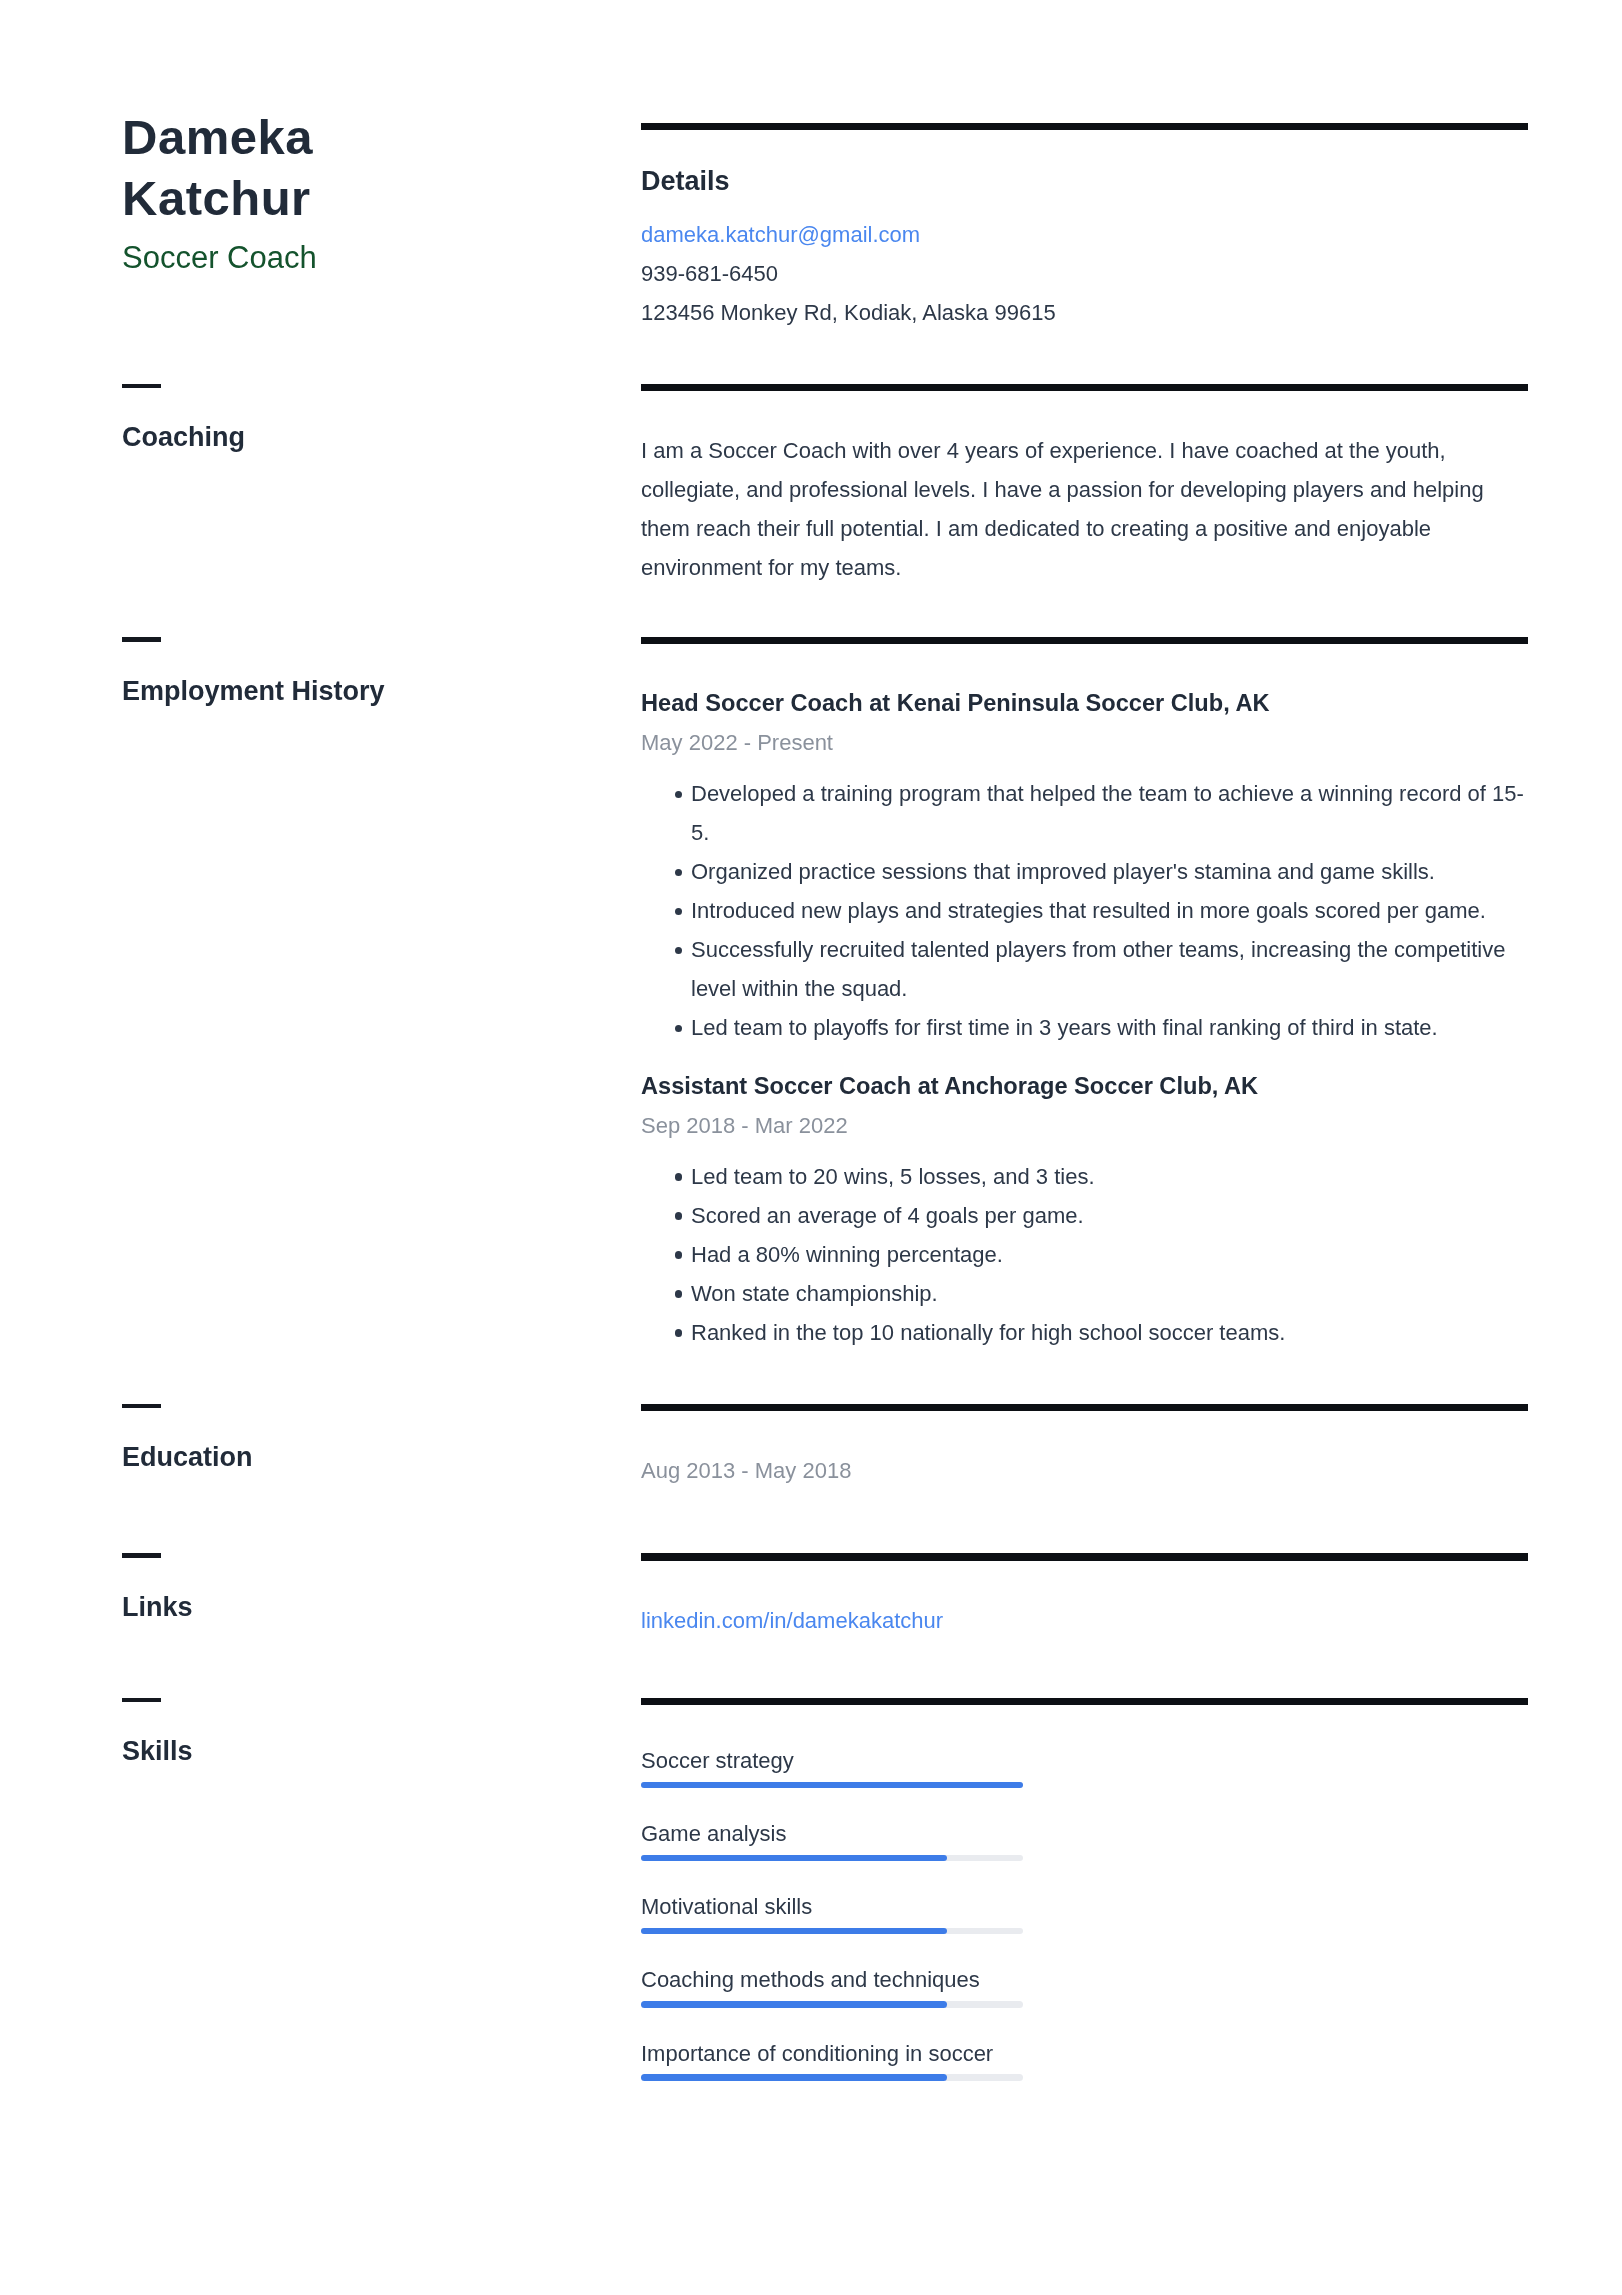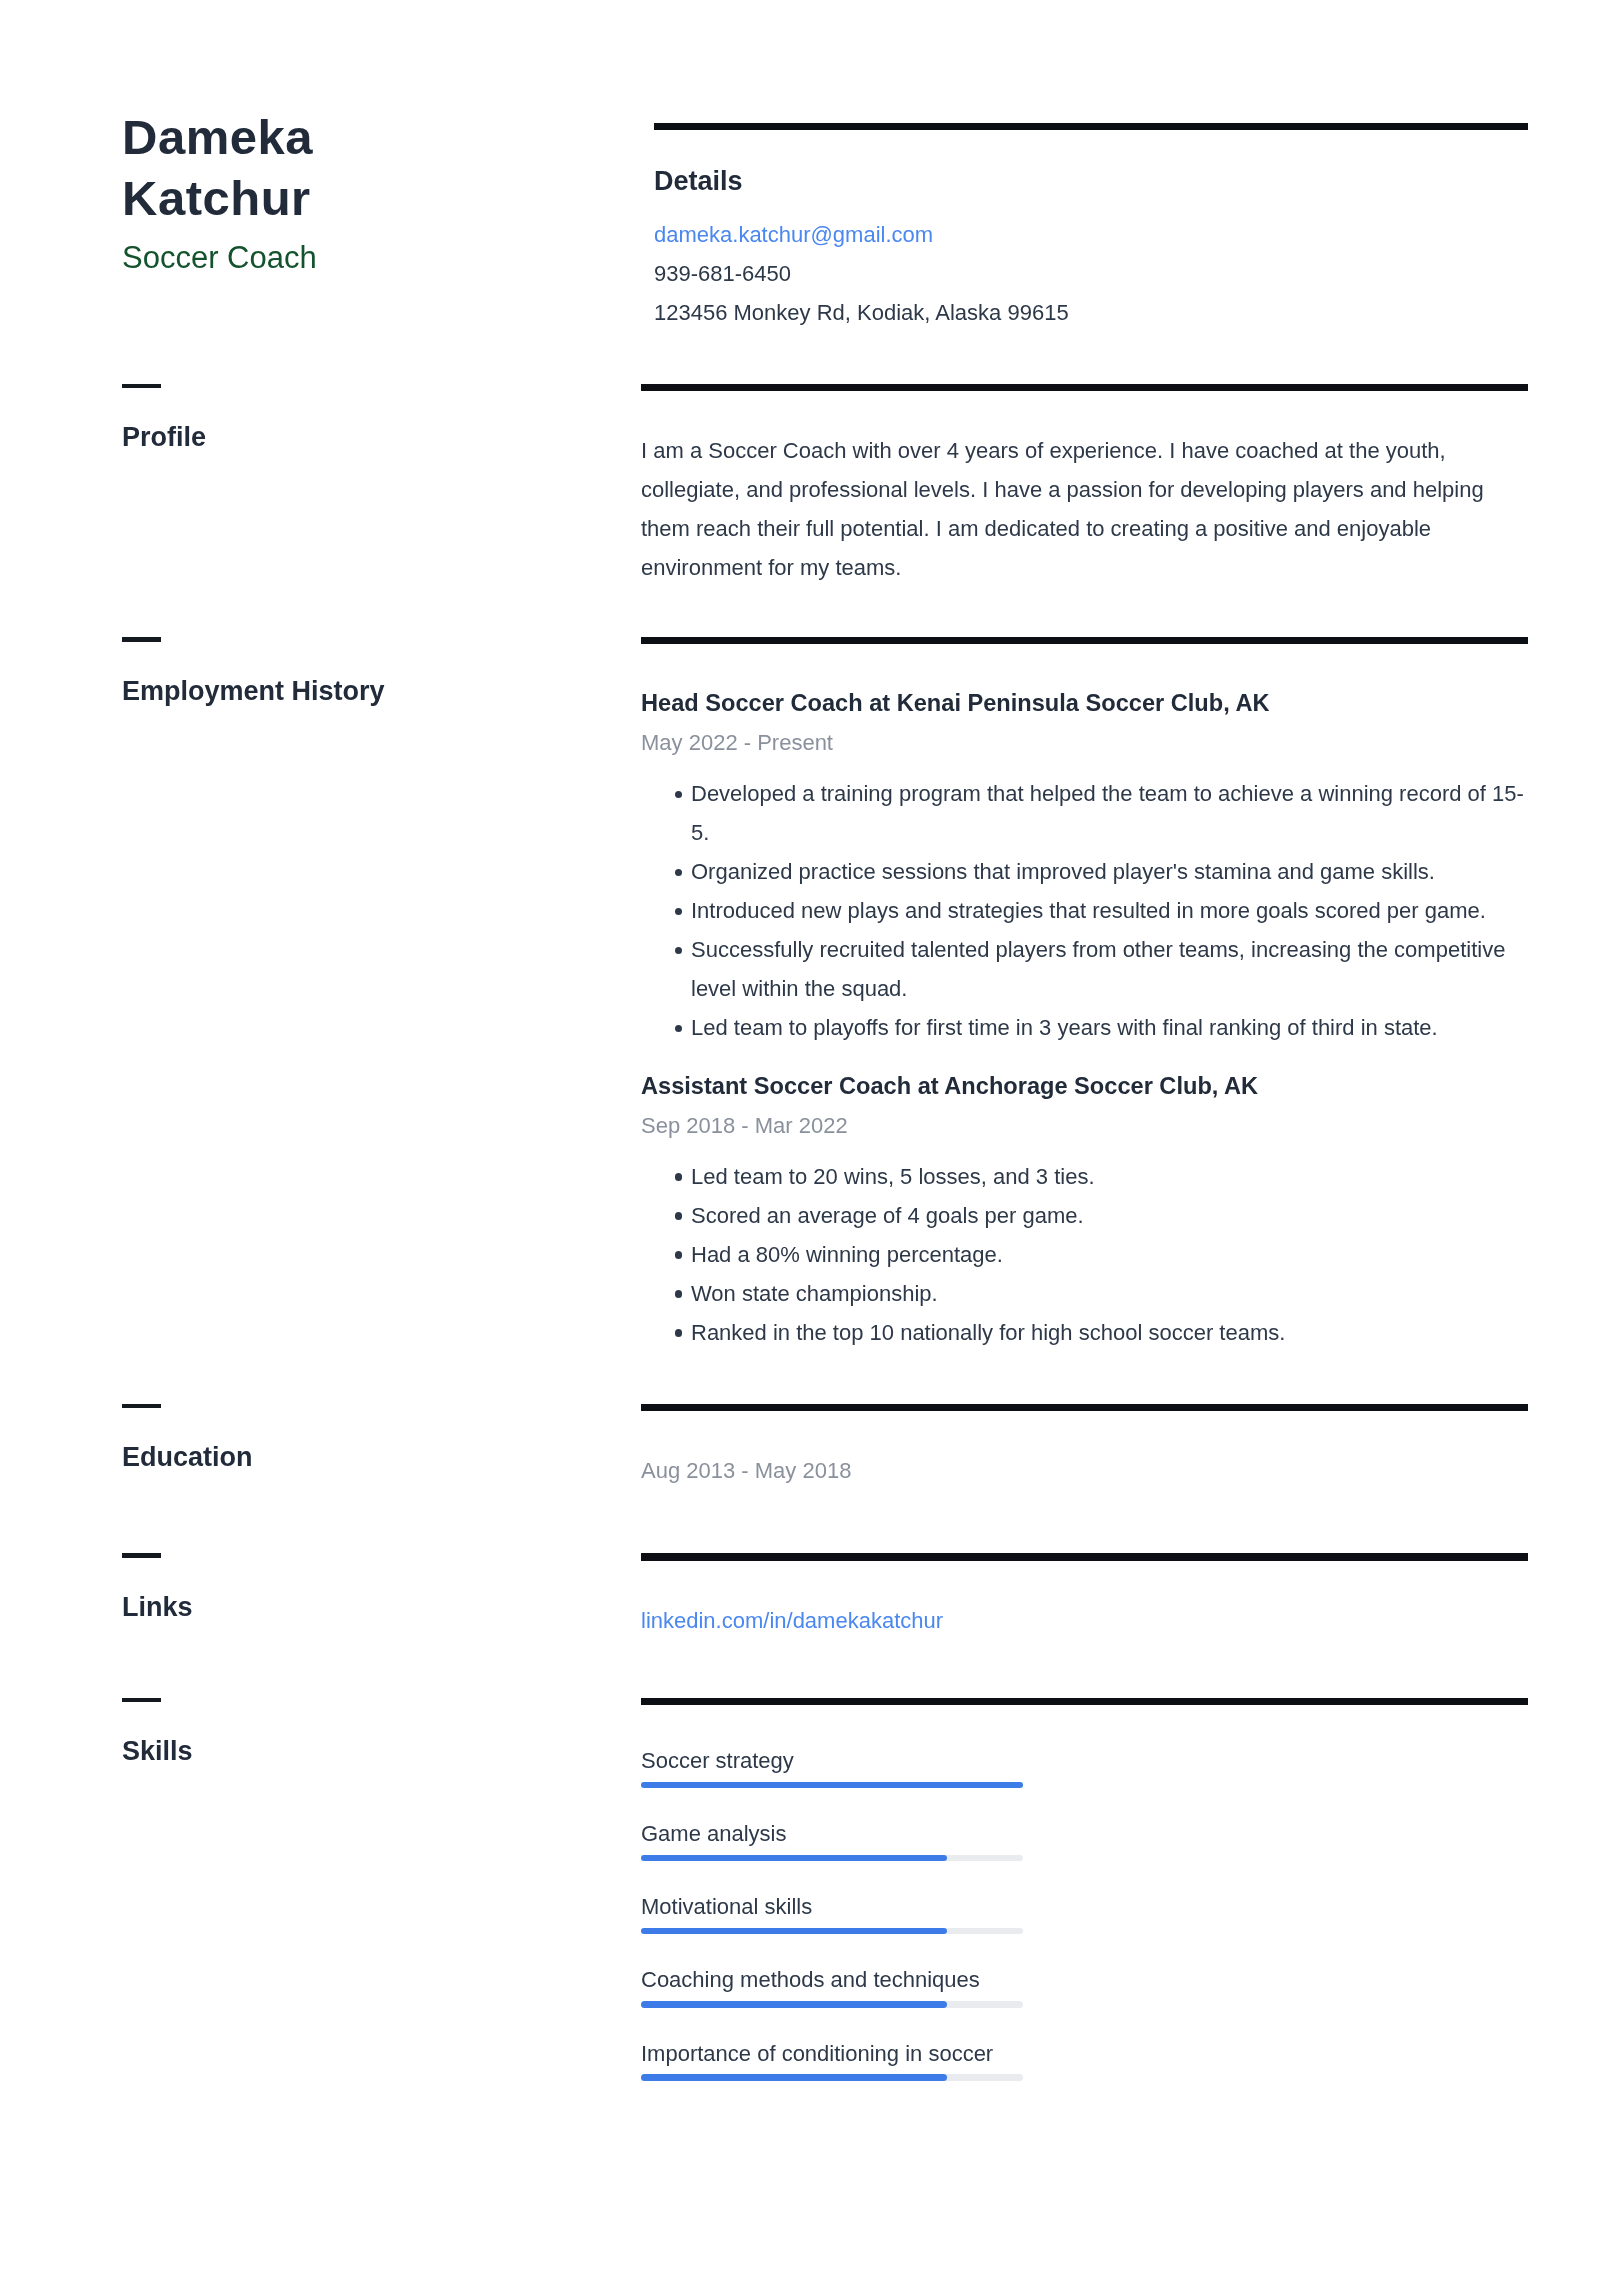--- a/index.html
+++ b/index.html
@@ -13,21 +13,21 @@
   .page {
     width: 1623px; height: 2296px;
     padding: 0 95px 0 122px;
   }
   .row {
     display: grid;
     grid-template-columns: 519px 1fr;
     align-items: start;
   }
   
-  .header-row { padding-top: 107px; gap: 13px; }
+  .header-row { padding-top: 107px; }
   .name {
     font-size: 49px; line-height: 61px; font-weight: 700;
     color: #212b39; max-width: 382px; letter-spacing: 0.5px;
   }
   .subtitle {
     margin-top: 9px;
     font-size: 31px; line-height: 40px; color: #14532d;
   }
   .details-block { margin-top: 15.5px; }
   .rule { height: 7.3px; background: #0c0f14; }
@@ -91,21 +91,21 @@
       <div class="details-heading">Details</div>
       <div class="detail-line"><a class="link">dameka.katchur@gmail.com</a></div>
       <div class="detail-line">939-681-6450</div>
       <div class="detail-line">123456 Monkey Rd, Kodiak, Alaska 99615</div>
     </div>
   </div>
 
   <div class="row sec-profile">
     <div>
       <div class="dash"></div>
-      <div class="sec-heading">Profile</div>
+      <div class="sec-heading">Coaching</div>
     </div>
     <div>
       <div class="rule"></div>
       <div class="sec-body">
         <div class="para">I am a Soccer Coach with over 4 years of experience. I have coached at the youth, collegiate, and professional levels. I have a passion for developing players and helping them reach their full potential. I am dedicated to creating a positive and enjoyable environment for my teams.</div>
       </div>
     </div>
   </div>
 
   <div class="row sec-employment">

